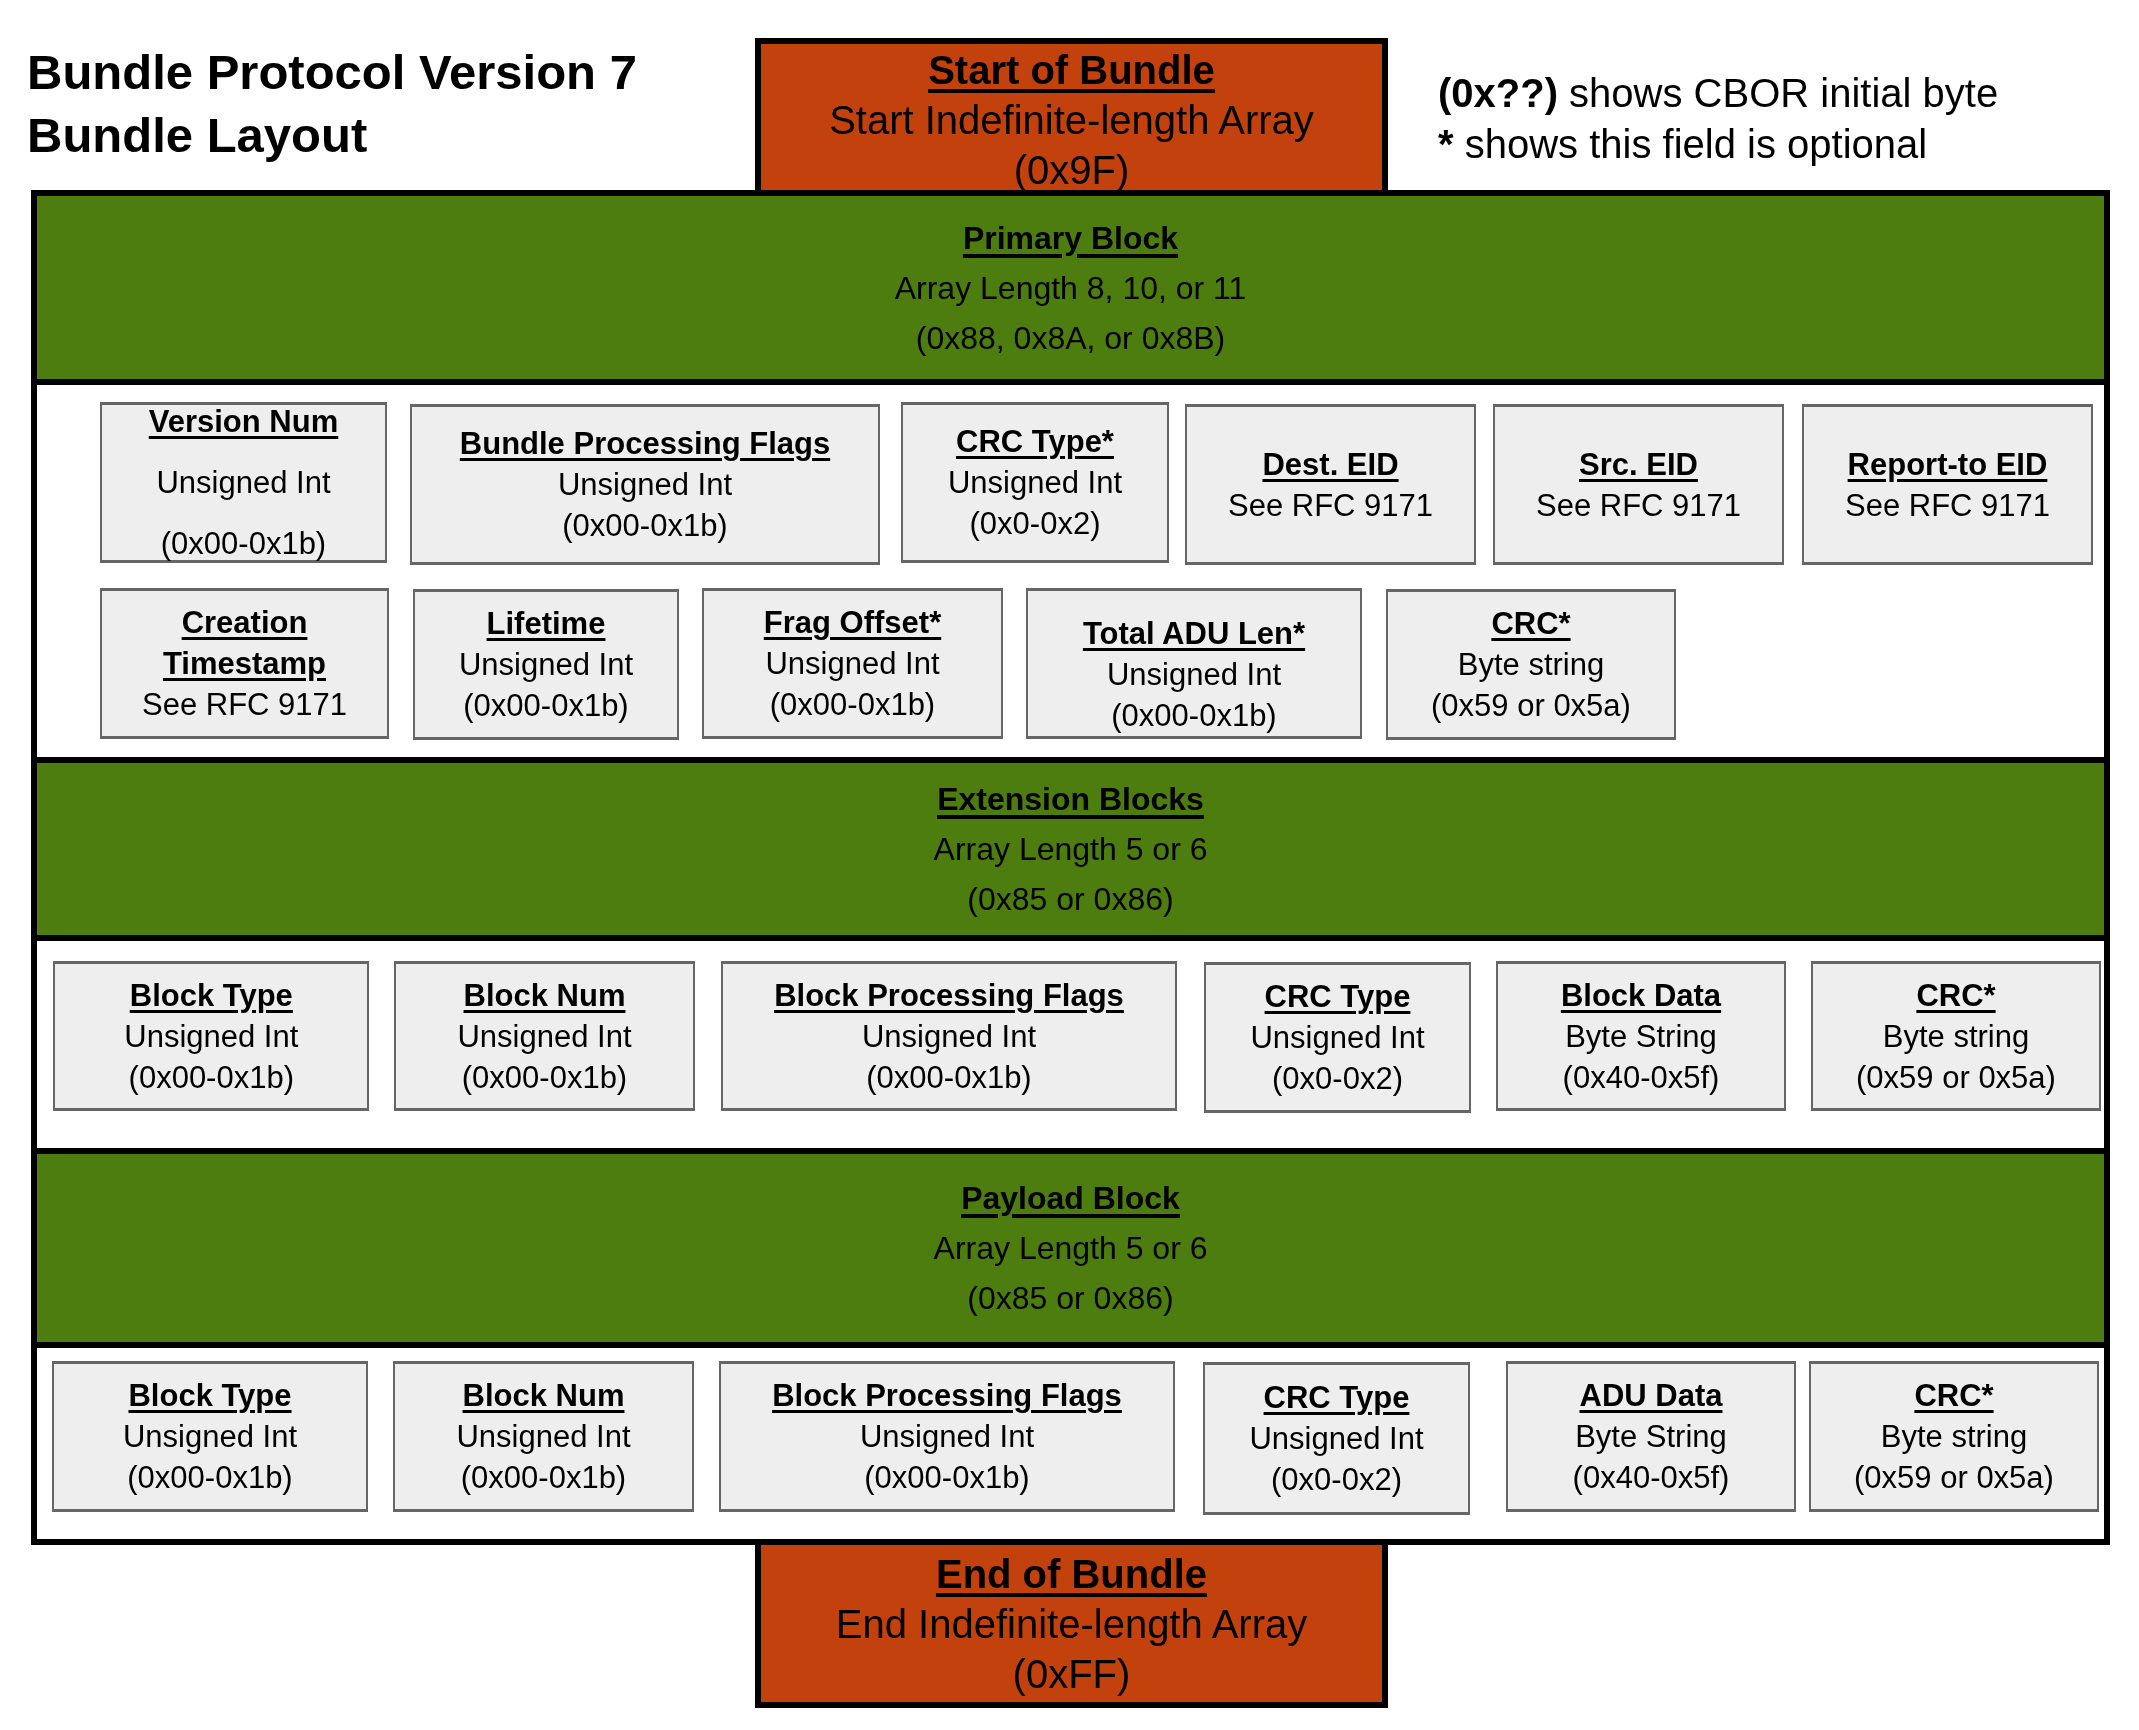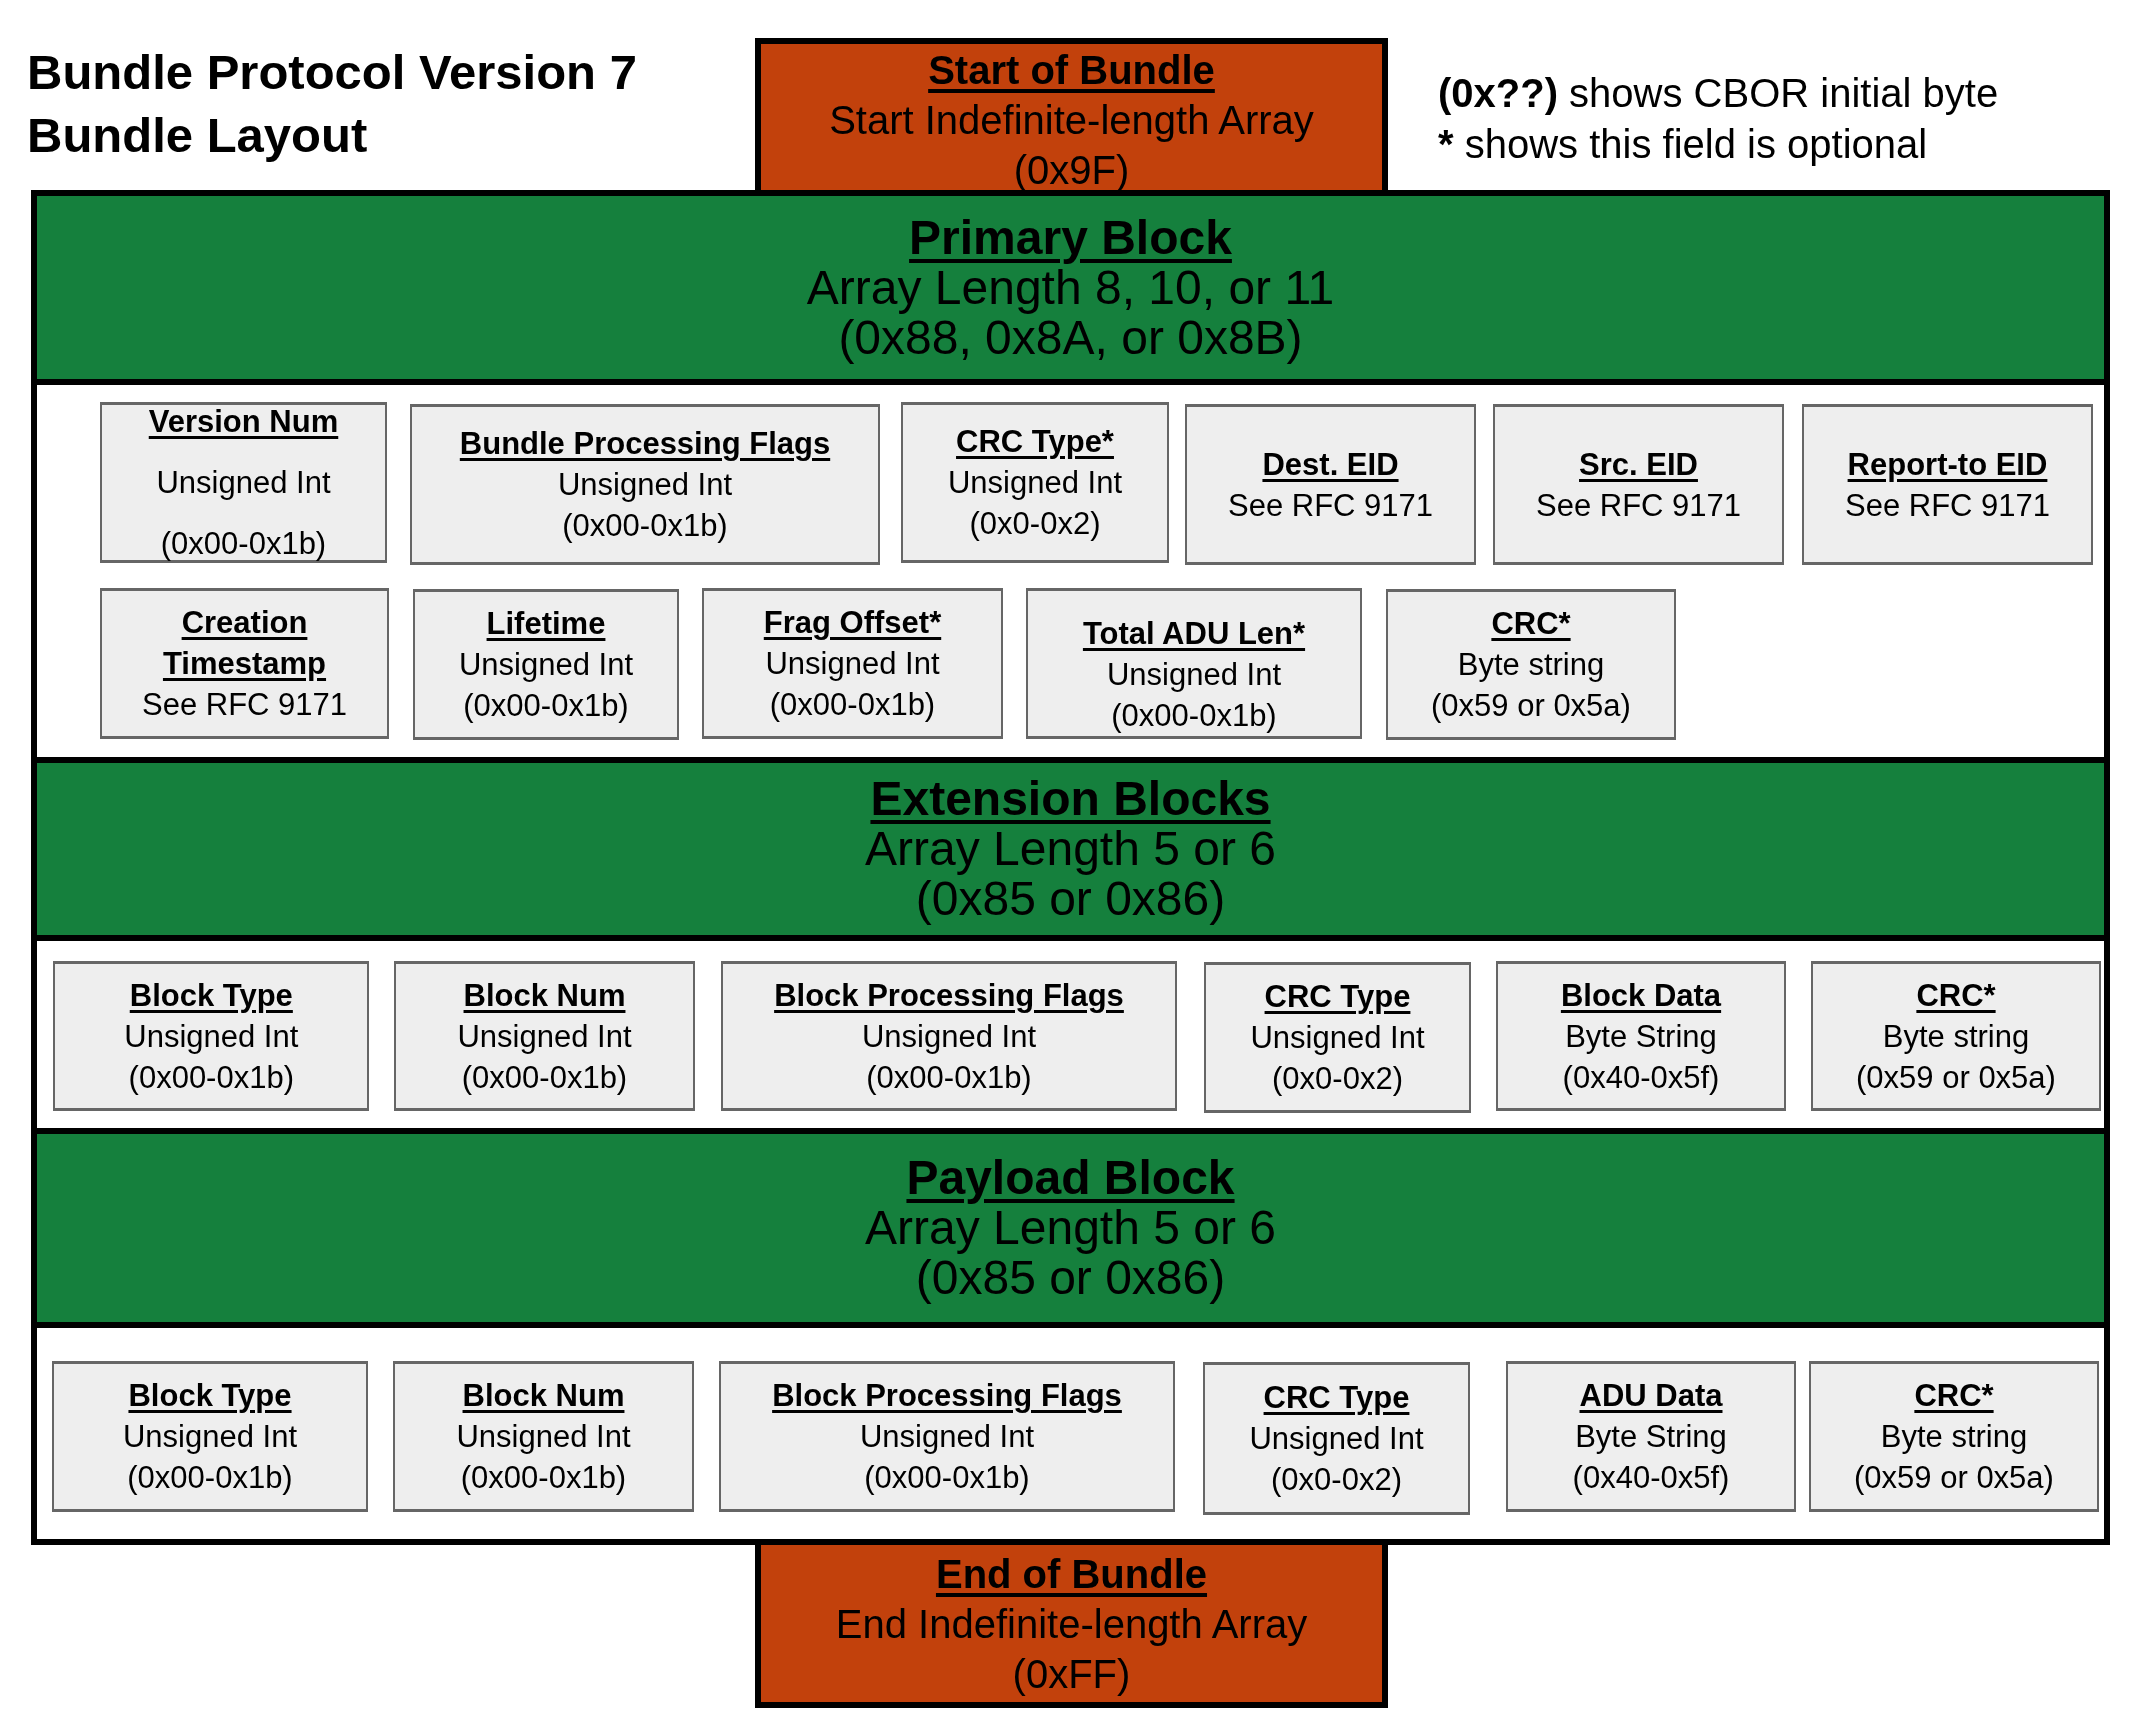--- a/index.html
+++ b/index.html
@@ -4,21 +4,21 @@
 <style>
   html,body{margin:0;padding:0;background:#fff;}
   body{width:2140px;height:1731px;position:relative;overflow:hidden;font-family:"Liberation Sans",sans-serif;color:#000;}
   .abs{position:absolute;box-sizing:border-box;}
   .title{left:27px;top:41px;width:715px;font-weight:bold;font-size:49px;line-height:63px;}
   .legend{left:1438px;top:68px;font-size:40px;line-height:51px;}
   .legend b{font-weight:bold;}
   .capbox{background:#c2410c;border:6.1px solid #000;text-align:center;display:flex;flex-direction:column;align-items:center;justify-content:center;}
   .hdr{font-weight:bold;text-decoration:underline;text-decoration-thickness:4.1px;text-underline-offset:5.4px;}
   .outer{left:31px;top:190px;width:2079px;height:1355px;border:6.1px solid #000;background:#fff;}
-  .band{position:absolute;left:0;width:100%;box-sizing:border-box;background:#15803d;border-bottom:6.1px solid #000;text-align:center;display:flex;flex-direction:column;justify-content:center;font-size:48px;line-height:50px;}
+  .band{position:absolute;left:0;width:100%;box-sizing:border-box;background:#4d7c0f;border-bottom:6.1px solid #000;text-align:center;display:flex;flex-direction:column;justify-content:center;font-size:32px;line-height:50px;}
   .band.top{border-top:0;}
   .band.mid{border-top:6.1px solid #000;}
   .field{position:absolute;box-sizing:border-box;background:#eeeeee;border:2.7px solid #666;border-top-width:3.4px;border-bottom-width:3.4px;text-align:center;display:flex;flex-direction:column;justify-content:center;font-size:31px;line-height:41px;}
   .field .fname{font-weight:bold;text-decoration:underline;text-decoration-thickness:2.7px;text-underline-offset:4.1px;}
 </style>
 </head>
 <body>
 
 <div class="abs title">
   <div>Bundle Protocol Version 7</div>
@@ -128,21 +128,21 @@
     <div class="fname">Block Data</div>
       <div>Byte String</div>
       <div>(0x40-0x5f)</div>
   </div>
   <div class="field" style="left:1774px;top:765px;width:290px;height:150px;">
     <div class="fname">CRC*</div>
       <div>Byte string</div>
       <div>(0x59 or 0x5a)</div>
   </div>
 
-  <div class="band mid" style="top:932px;height:200px;">
+  <div class="band mid" style="top:952px;height:200px;">
     <div class="hdr">Payload Block</div>
     <div>Array Length 5 or 6</div>
     <div>(0x85 or 0x86)</div>
   </div>
 
   <div class="field" style="left:15px;top:1165px;width:316px;height:151px;">
     <div class="fname">Block Type</div>
       <div>Unsigned Int</div>
       <div>(0x00-0x1b)</div>
   </div>

